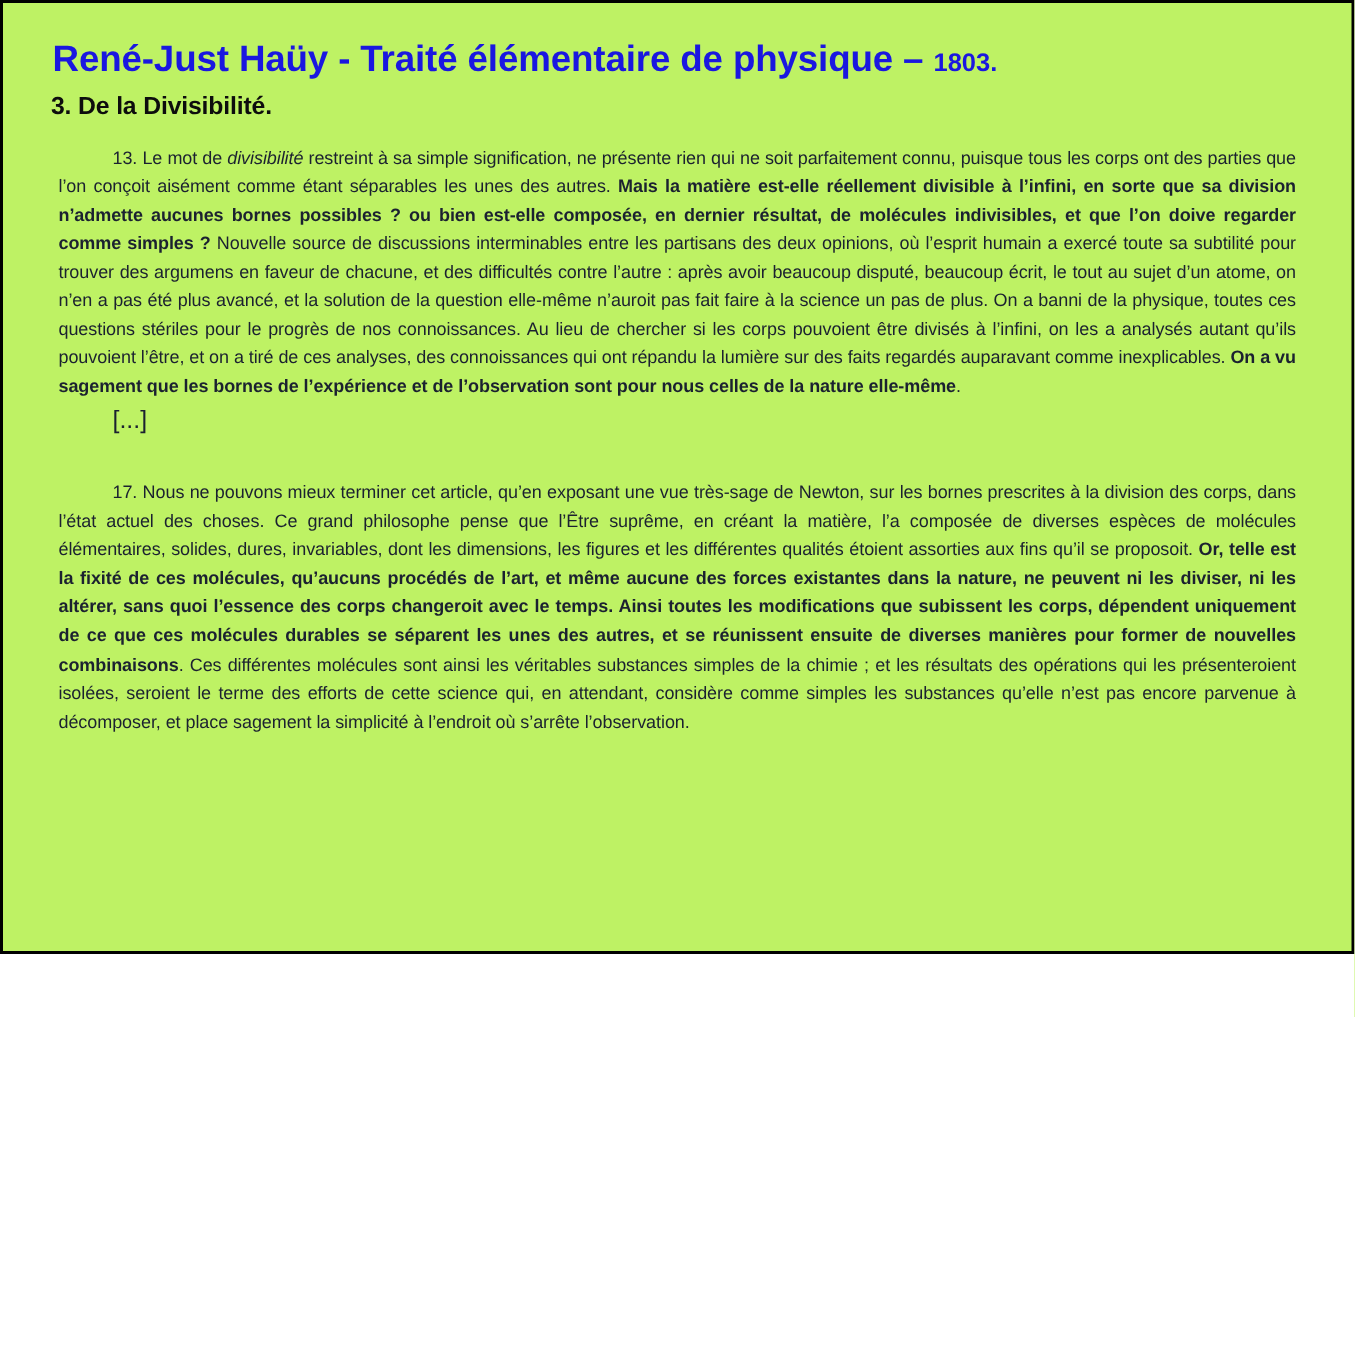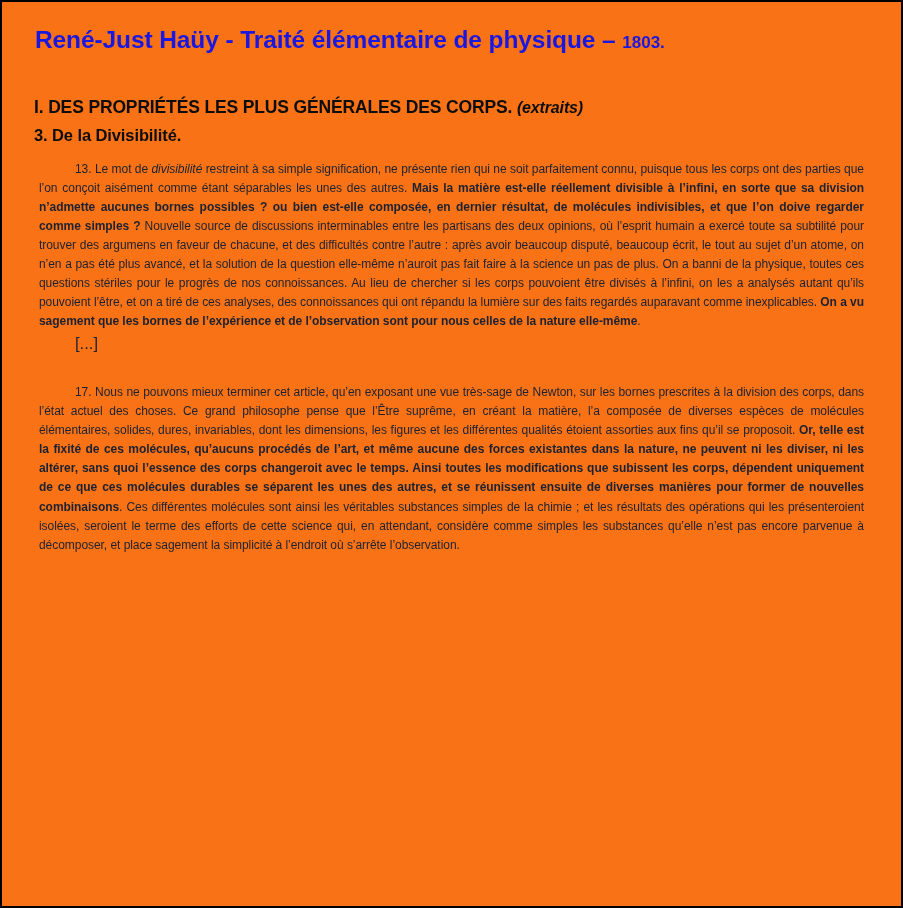--- a/index.html
+++ b/index.html
@@ -8,23 +8,23 @@
     padding: 0;
     background: #ffffff;
   }
   body {
     font-family: "Liberation Sans", sans-serif;
   }
 
   .page {
     position: relative;
     width: 903px;
-    height: 908px;
+    height: 636px;
     box-sizing: border-box;
-    background: #f97316;
+    background: #bef264;
     border: 2px solid #000000;
     overflow: hidden;
   }
 
   .page-inner {
     padding: 24px 35px 0 31px;
     box-sizing: border-box;
     height: 100%;
   }
 
@@ -104,23 +104,20 @@
 </head>
 <body>
 
 <div class="page">
   <div class="page-inner">
 
     <h1 class="doc-title">
       <span>René-Just Haüy - Traité élémentaire de physique – </span><span class="year">1803.</span>
     </h1>
 
-    <h2 class="heading-1">
-      <span>I. DES PROPRIÉTÉS LES PLUS GÉNÉRALES DES CORPS. </span><span class="extraits">(extraits)</span>
-    </h2>
 
     <h3 class="heading-2">3. De la Divisibilité.</h3>
 
     <div class="body-block">
 
       <p class="para indented"><span>13.</span><span> Le mot de </span><i>divisibilité</i><span> restreint à sa simple signification, ne présente rien qui ne soit parfaitement connu, puisque tous les corps ont des parties que l’on conçoit aisément comme étant séparables les unes des autres. </span><b>Mais la matière est-elle réellement divisible à l’infini, en sorte que sa division n’admette aucunes bornes possibles ? ou bien est-elle composée, en dernier résultat, de molécules indivisibles, et que l’on doive regarder comme simples ?</b><span> Nouvelle source de discussions interminables entre les partisans des deux opinions, où l’esprit humain a exercé toute sa subtilité pour trouver des argumens en faveur de chacune, et des difficultés contre l’autre : après avoir beaucoup disputé, beaucoup écrit, le tout au sujet d’un atome, on n’en a pas été plus avancé, et la solution de la question elle-même n’auroit pas fait faire à la science un pas de plus. On a banni de la physique, toutes ces questions stériles pour le progrès de nos connoissances. Au lieu de chercher si les corps pouvoient être divisés à l’infini, on les a analysés autant qu’ils pouvoient l’être, et on a tiré de ces analyses, des connoissances qui ont répandu la lumière sur des faits regardés auparavant comme inexplicables. </span><b>On a vu sagement que les bornes de l’expérience et de l’observation sont pour nous celles de la nature elle-même</b><span>.</span></p>
 
       <p class="ellipsis">[...]</p>
 
       <div class="spacer-line"></div>

